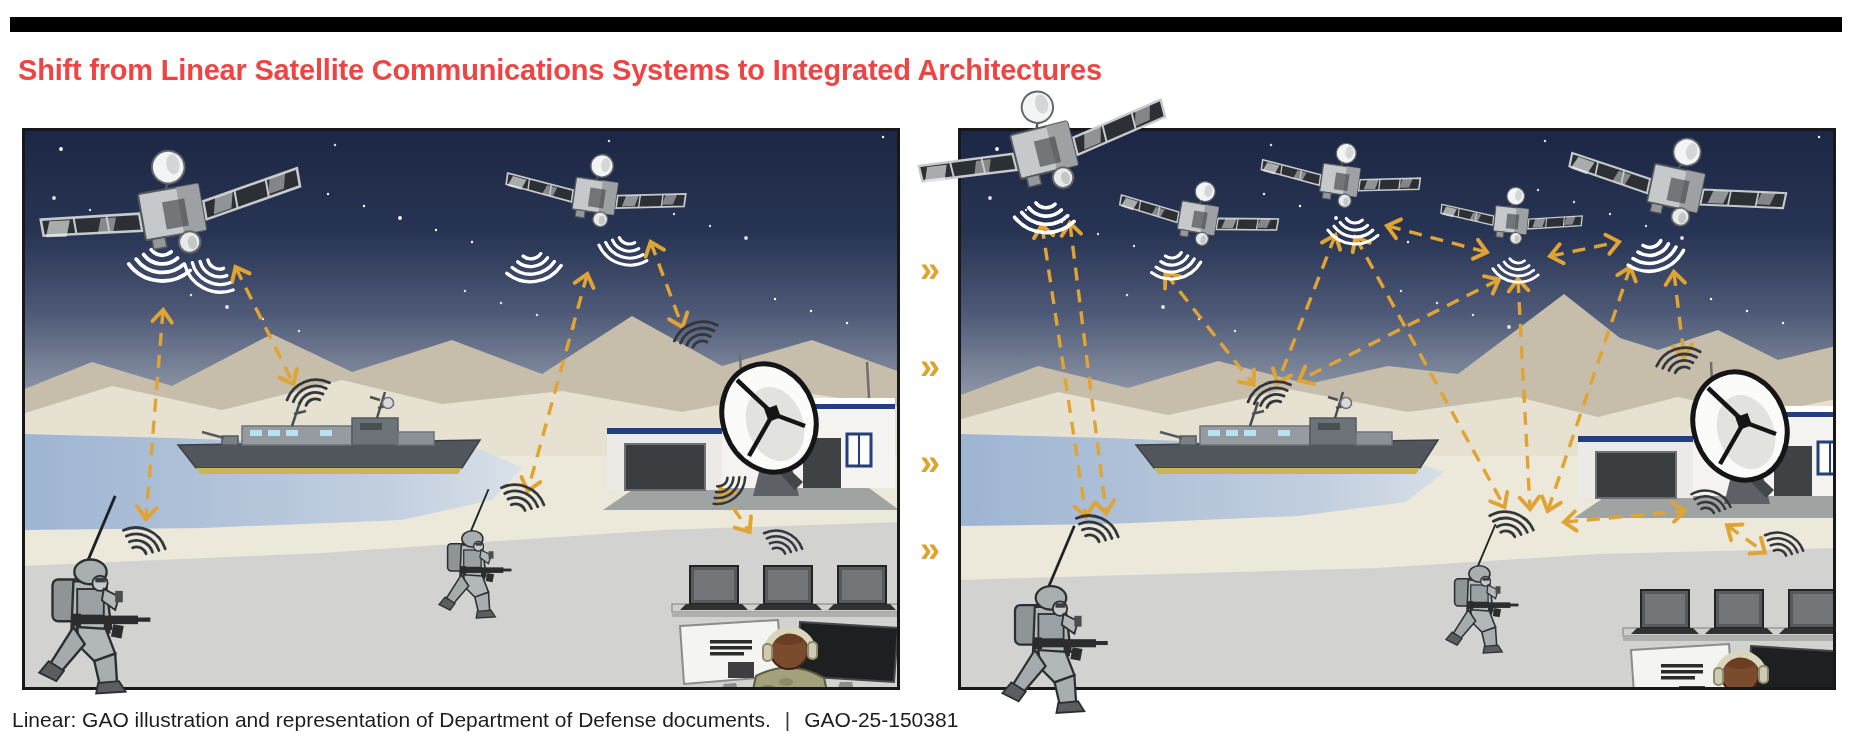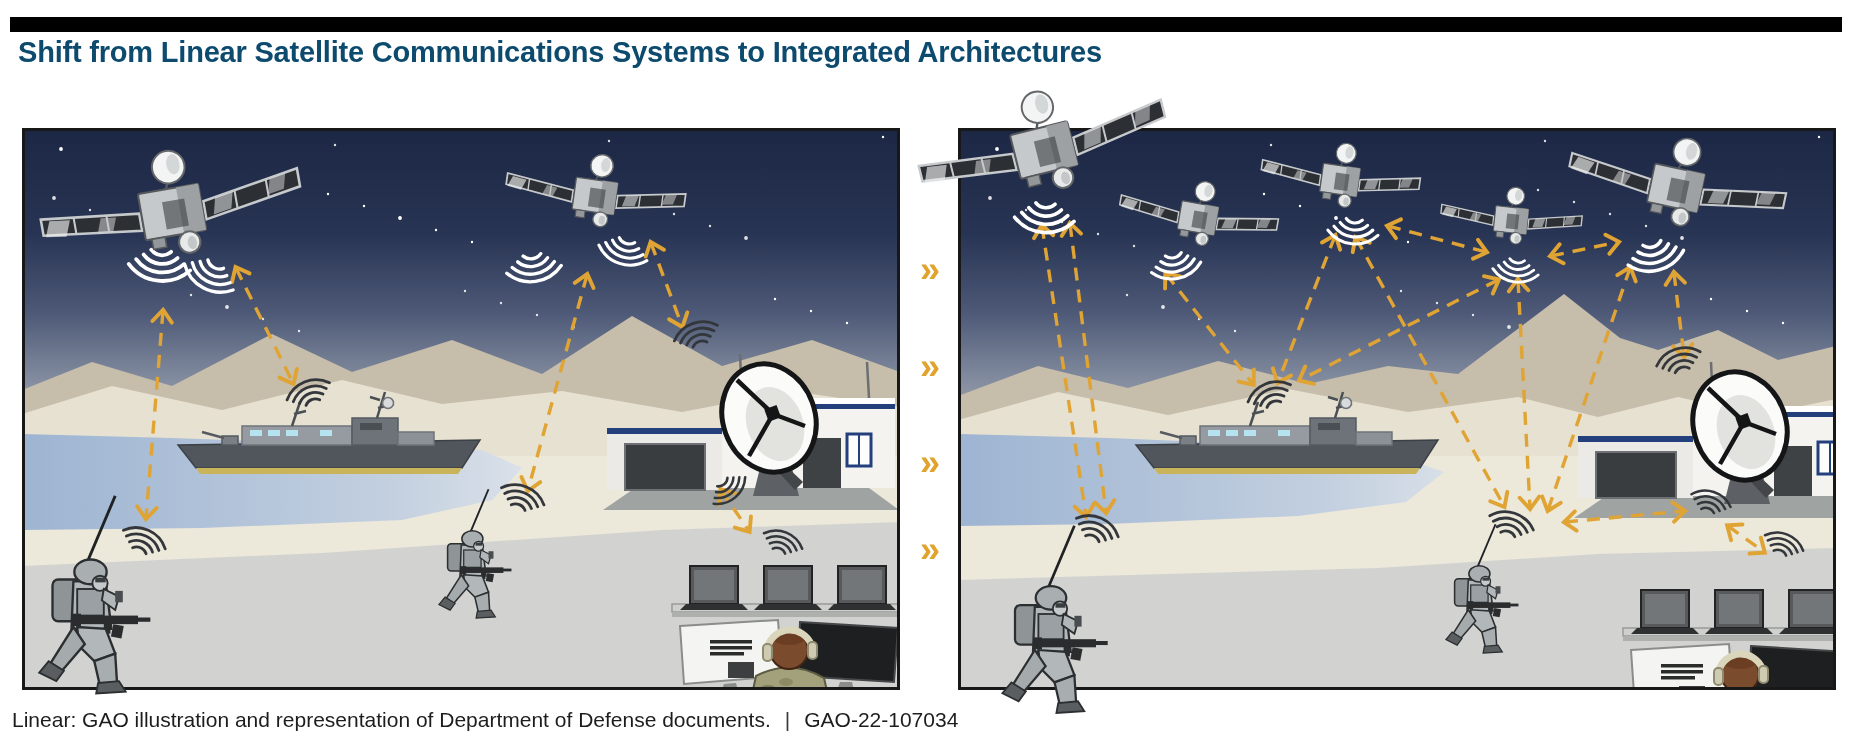--- a/index.html
+++ b/index.html
@@ -1,18 +1,18 @@
 <!DOCTYPE html>
 <html><head>
 <meta charset="utf-8">
 <style>
   html,body{margin:0;padding:0;background:#fff;width:1860px;height:756px;position:relative;
     font-family:"Liberation Sans", sans-serif;}
   .rule{position:absolute;left:10px;top:17px;width:1832px;height:15px;background:#000;}
-  h1{position:absolute;left:18px;top:36px;margin:0;font-size:29px;font-weight:bold;color:#0c4a6e;letter-spacing:-0.2px;}
+  h1{position:absolute;left:18px;top:54px;margin:0;font-size:29px;font-weight:bold;color:#ef4444;letter-spacing:-0.2px;}
   .panel{position:absolute;top:128px;width:878px;height:562px;overflow:visible;}
   #panelL{left:22px;}
   #panelR{left:958px;}
   .divider{position:absolute;left:902px;top:128px;width:56px;height:562px;}
   .chev{position:absolute;left:0;width:56px;text-align:center;font-size:36px;font-weight:bold;color:#DFA32E;line-height:36px;}
   .source{position:absolute;left:12px;top:708px;margin:0;font-size:21px;color:#1d1d1d;}
   .sep{margin:0 14px;color:#3a3a3a;}
   .arrow{stroke:#E0A434;stroke-width:3.4;fill:none;stroke-dasharray:13 9;}
   .arcw{color:#ffffff;}
   .arcd{color:#33363a;}
@@ -344,13 +344,13 @@
 
   <use href="#sat" transform="translate(86,22) rotate(-14) scale(0.98)"></use>
   <use href="#sat" transform="translate(240,90) rotate(10) scale(0.62)"></use>
   <use href="#sat" transform="translate(382,52) rotate(8) scale(0.62)"></use>
   <use href="#sat" transform="translate(553,92) rotate(6) scale(0.55)"></use>
   <use href="#sat" transform="translate(718,60) rotate(12) scale(0.85)"></use>
   <use href="#soldier" transform="translate(30,396) scale(0.9)"></use>
   <use href="#soldier" transform="translate(478,395) scale(0.62)"></use>
 </svg>
 
-<p class="source"><span>Linear: GAO illustration and representation of Department of Defense documents.</span><span class="sep">|</span><span>GAO-22-107034</span></p>
+<p class="source"><span>Linear: GAO illustration and representation of Department of Defense documents.</span><span class="sep">|</span><span>GAO-25-150381</span></p>
 
 </body></html>

